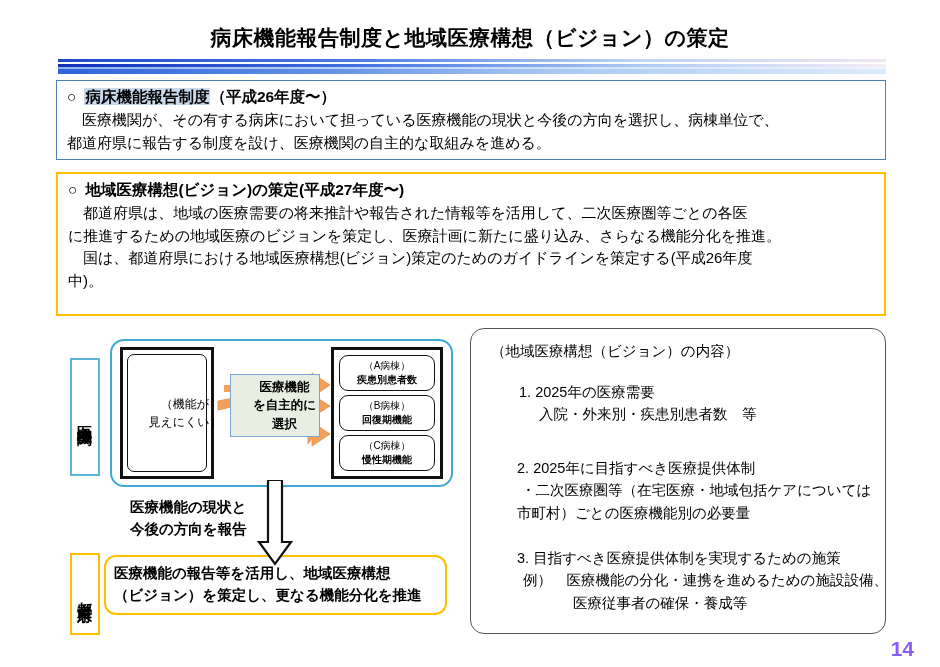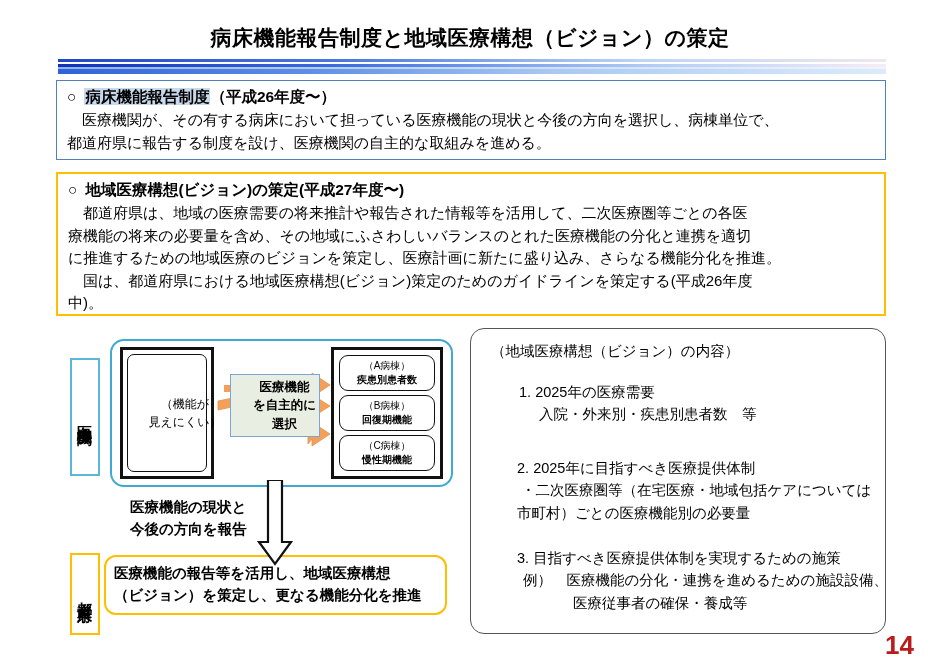--- a/index.html
+++ b/index.html
@@ -277,23 +277,23 @@
   #vitem-2 .ln2 { padding-left: 4px; }
   #vitem-2 .ln3 { padding-left: 0px; }
   #vitem-3 { left: 46px; top: 218px; }
   #vitem-3 .ln2 { padding-left: 6px; }
   #vitem-3 .ln3 { padding-left: 56px; }
 
   
   #page-number {
     position: absolute;
     right: 26px; bottom: 6px;
-    font-size: 26px;
-    font-weight: bold;
-    color: #b91c1c;
+    font-size: 21px;
+    font-weight: bold;
+    color: #8b5cf6;
   }
 </style>
 </head>
 <body>
 
 <div id="slide-title">病床機能報告制度と地域医療構想（ビジョン）の策定</div>
 
 <div id="title-rule">
   <div class="band b1"></div>
   <div class="band b2"></div>
@@ -311,21 +311,20 @@
     <span class="ln">都道府県に報告する制度を設け、医療機関の自主的な取組みを進める。</span>
   </div>
 </div>
 
 <div class="stmt-box" id="box-vision">
   <div class="stmt-head">
     <span class="circ">○</span><span>地域医療構想(ビジョン)の策定(平成27年度〜)</span>
   </div>
   <div class="stmt-body">
     <span class="ln indent">都道府県は、地域の医療需要の将来推計や報告された情報等を活用して、二次医療圏等ごとの各医</span>
-    <span class="ln">療機能の将来の必要量を含め、その地域にふさわしいバランスのとれた医療機能の分化と連携を適切</span>
     <span class="ln">に推進するための地域医療のビジョンを策定し、医療計画に新たに盛り込み、さらなる機能分化を推進。</span>
     <span class="ln indent">国は、都道府県における地域医療構想(ビジョン)策定のためのガイドラインを策定する(平成26年度</span>
     <span class="ln">中)。</span>
   </div>
 </div>
 
 <div class="vlabel" id="label-iryou-kikan">医療機関</div>
 <div class="vlabel" id="label-todoufuken">都道府県</div>
 
 <div id="hospital-box">

